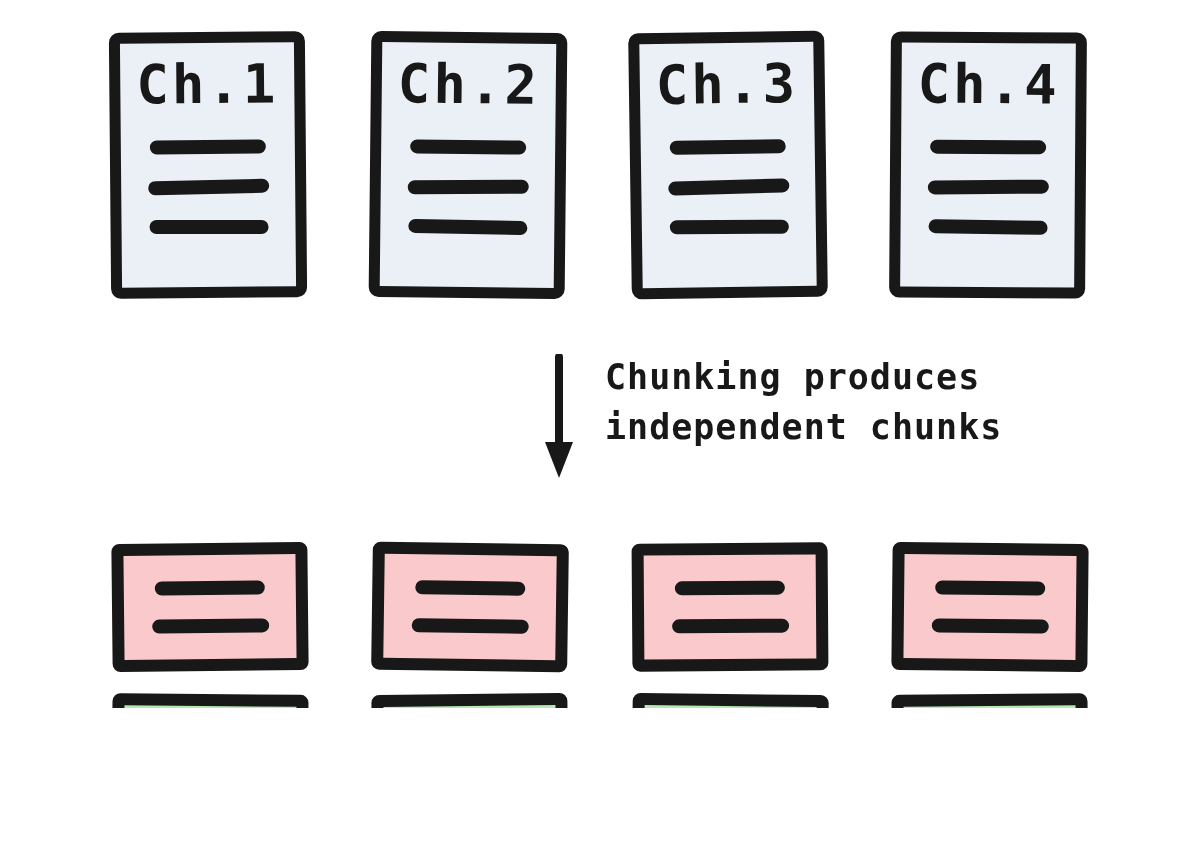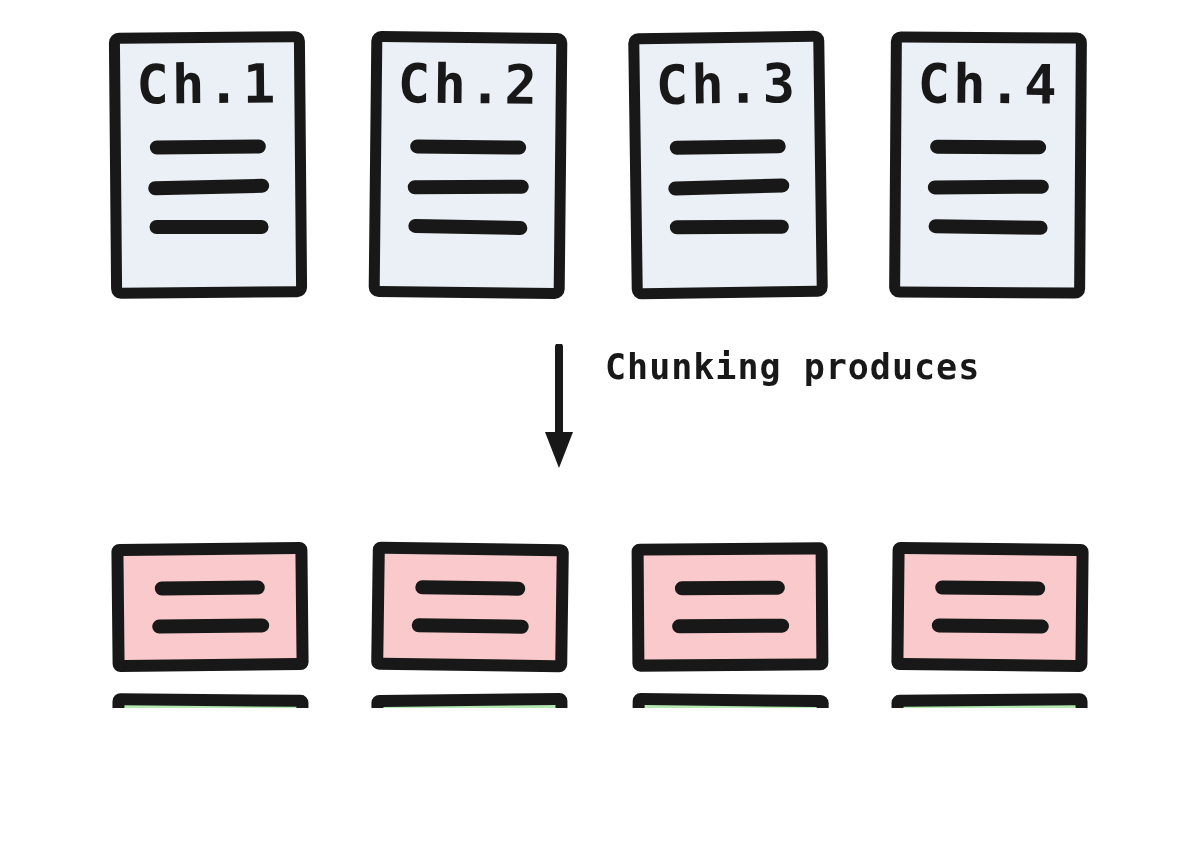--- a/index.html
+++ b/index.html
@@ -64,21 +64,21 @@
     background: var(--ink);
   }
   .doc-lines .text-bar:nth-child(1) { width: 116px; }
   .doc-lines .text-bar:nth-child(2) { width: 121px; transform: rotate(-0.8deg); }
   .doc-lines .text-bar:nth-child(3) { width: 119px; transform: rotate(0.5deg); }
 
   
   .transition {
     position: absolute;
     left: 543px;
-    top: 340px;
+    top: 350px;
     display: flex;
     align-items: flex-start;
     gap: 30px;
   }
   .arrow-icon { display: block; margin-top: 4px; }
   .arrow-icon line { stroke: var(--ink); }
   .arrow-icon polygon { fill: var(--ink); }
   .caption {
     font-size: 35px;
     font-weight: bold;
@@ -162,20 +162,21 @@
       </div>
     </div>
 
   <div class="transition">
     <svg class="arrow-icon" width="32" height="126" viewBox="0 0 32 126" aria-hidden="true">
       <line x1="16" y1="3" x2="16" y2="94" stroke-width="8" stroke-linecap="round"></line>
       <polygon points="2,88 30,88 16,124"></polygon>
     </svg>
     <div class="caption">
       <div>Chunking produces</div>
+      <div>independent chunks</div>
     </div>
   </div>
 
   <div class="chunk-row pink" id="chunkRow0">
       <div class="chunk">
         <div class="text-bar"></div>
         <div class="text-bar"></div>
       </div>
       <div class="chunk">
         <div class="text-bar"></div>

